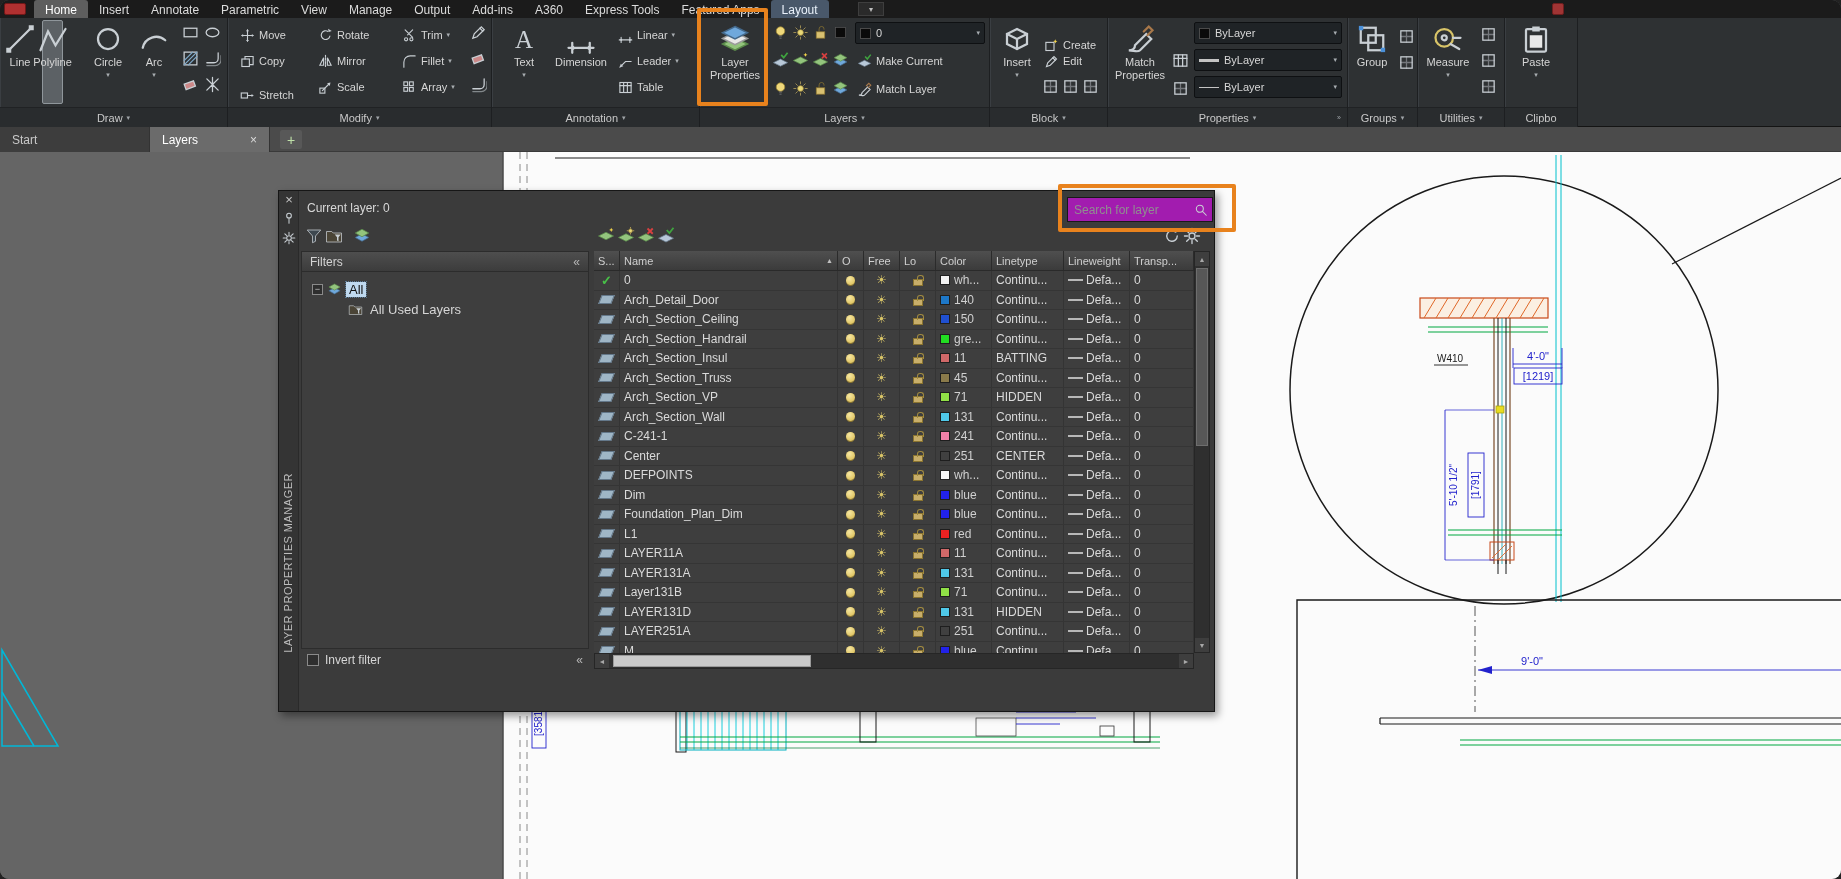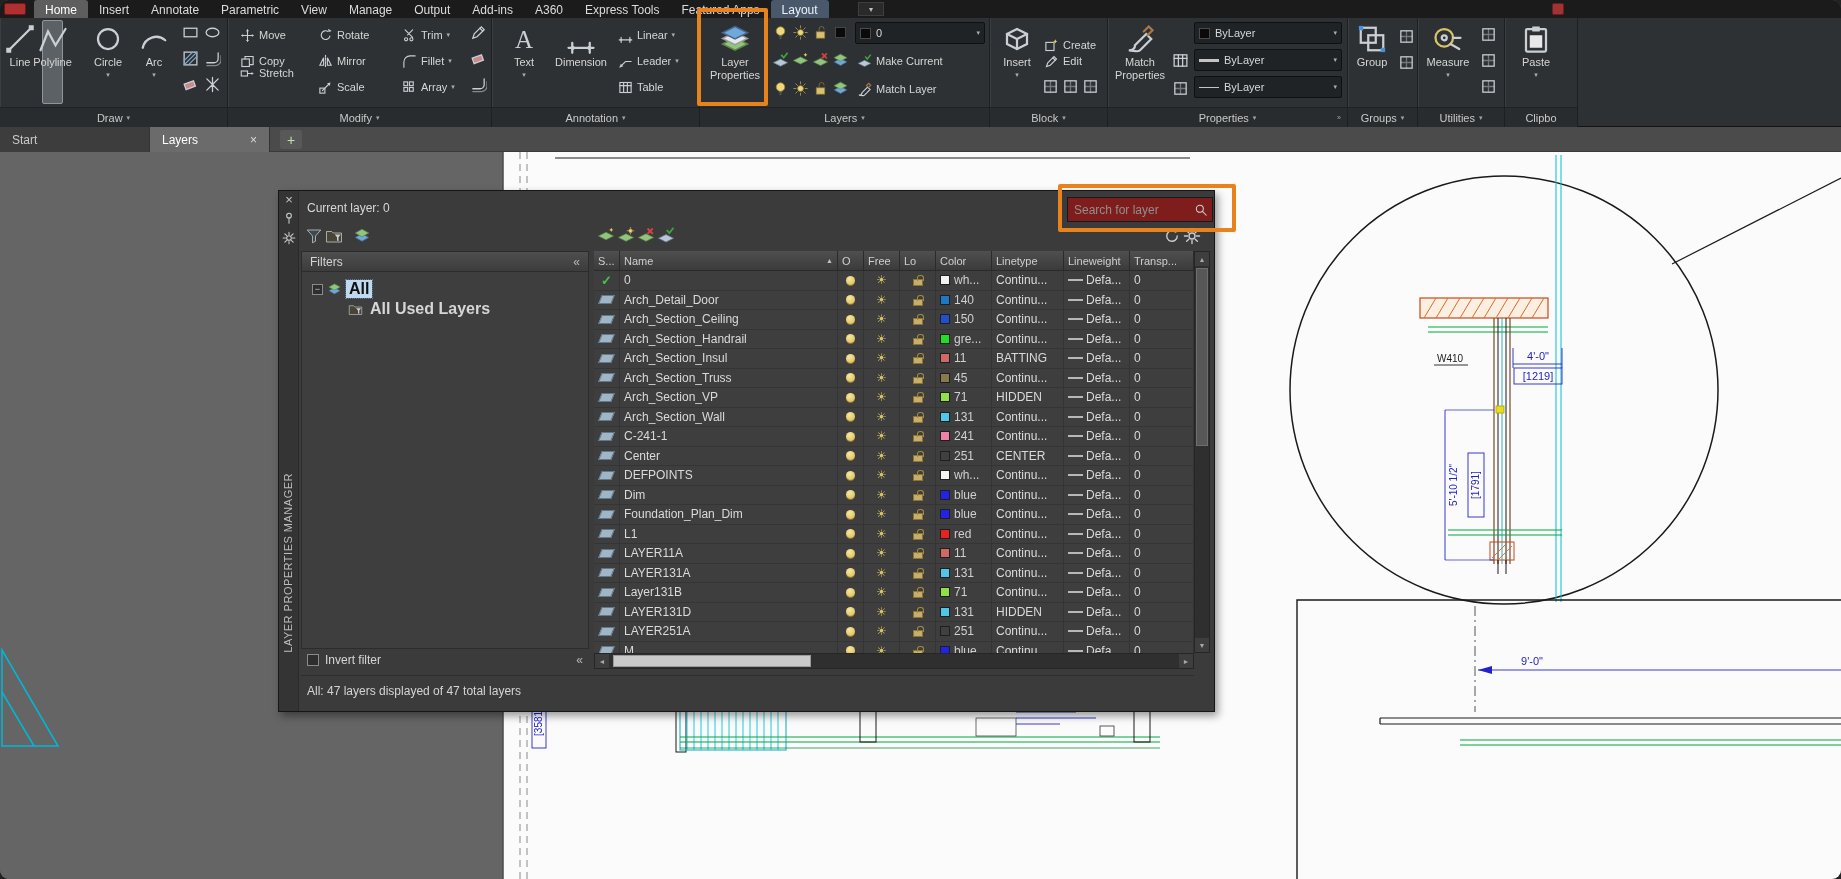--- a/index.html
+++ b/index.html
@@ -64,40 +64,40 @@
   
   .palette{position:absolute;left:278px;top:190px;width:937px;height:522px;background:#3B3B3B;border:1px solid #161616;
            box-shadow:3px 4px 8px rgba(0,0,0,.4);z-index:10;font-size:12px;}
   .pstrip{position:absolute;left:0;top:0;width:20px;height:100%;background:#343434;border-right:1px solid #2A2A2A;}
   .pclose{position:absolute;left:3px;top:2px;width:14px;height:14px;color:#C8C8C8;font-size:13px;line-height:14px;text-align:center;cursor:default;}
   .pico{position:absolute;left:3px;width:14px;height:14px;}
   .pico svg{width:100%;height:100%;}
   .vtitle{position:absolute;left:3px;top:282px;writing-mode:vertical-rl;transform:rotate(180deg);font-size:11px;
           letter-spacing:.5px;color:#BDBDBD;white-space:nowrap;}
   .pal-header{position:absolute;left:28px;top:10px;font-size:12px;color:#D8D8D8;}
-  .searchbox{position:absolute;left:788px;top:6px;width:146px;height:25px;background:#7f1d1d;border:1px solid #191919;
+  .searchbox{position:absolute;left:788px;top:6px;width:146px;height:25px;background:#a21caf;border:1px solid #191919;
              display:flex;align-items:center;padding:0 4px;}
   .searchbox input{flex:1;min-width:0;background:transparent;border:none;outline:none;color:#C8C8C8;font-size:12px;
                    font-family:"Liberation Sans",sans-serif;}
   .searchbox input::placeholder{color:#8F8F8F;}
   .sbicon{width:14px;height:14px;flex:none;}
   .sbicon svg{width:100%;height:100%;}
   .ptool{position:absolute;width:18px;height:18px;top:36px;cursor:default;}
   .ptool svg{width:100%;height:100%;}
 
   .filters{position:absolute;left:22px;top:60px;width:288px;height:398px;background:#3E3E3E;border:1px solid #2C2C2C;}
   .fhead{position:absolute;left:0;top:0;width:100%;height:20px;background:linear-gradient(#4E4E4E,#3C3C3C);
          display:flex;align-items:center;padding:0 8px;font-size:12px;color:#D4D4D4;border-bottom:1px solid #2C2C2C;}
   .fcollapse{margin-left:auto;font-size:12px;color:#B8B8B8;cursor:default;}
   .titem{position:absolute;display:flex;align-items:center;gap:4px;height:18px;}
   .texp{width:11px;height:11px;border:1px solid #8A8A8A;background:#2E2E2E;color:#C8C8C8;font-size:9px;line-height:9px;
         text-align:center;flex:none;cursor:default;}
   .ticon{width:15px;height:15px;flex:none;}
   .ticon svg{width:100%;height:100%;}
-  .tlabel{font-size:16px;color:#D6D6D6;padding:0 3px;white-space:nowrap;font-weight:bold;}
+  .tlabel{font-size:13px;color:#D6D6D6;padding:0 3px;white-space:nowrap;}
   .tlabel.selct{background:#BFD9EF;color:#101010;outline:1px dotted #5A7A96;}
 
   .invertrow{position:absolute;left:22px;top:458px;width:288px;height:22px;display:flex;align-items:center;gap:6px;padding:0 6px;}
   .cb{width:12px;height:12px;background:#2E2E2E;border:1px solid #8A8A8A;flex:none;cursor:default;}
   .invlabel{font-size:12px;color:#D6D6D6;}
   .invcollapse{margin-left:auto;font-size:12px;color:#B8B8B8;}
 
   .grid{position:absolute;left:315px;top:60px;width:600px;height:418px;}
   .ghead{position:absolute;left:0;top:0;width:600px;height:20px;background:linear-gradient(#4F4F4F,#3B3B3B);
          display:flex;border-bottom:1px solid #2A2A2A;}
@@ -269,21 +269,21 @@
                 </svg></span>
             <span class="slabel">Mirror</span>
           </div>
           <div class="smbtn" style="left:172px;top:32px;width:70px">
             <span class="sico"><svg viewBox="0 0 24 24" fill="none" stroke="#C9CFD4" stroke-width="1.8" stroke-linecap="round">
                   <path d="M3 21v-8A10 10 0 0 1 13 3h8"></path>
                 </svg></span>
             <span class="slabel">Fillet</span>
             <span class="sdv">▾</span>
           </div>
-          <div class="smbtn" style="left:10px;top:44px;width:74px">
+          <div class="smbtn" style="left:10px;top:66px;width:74px">
             <span class="sico"><svg viewBox="0 0 24 24" fill="none" stroke="#C9CFD4" stroke-width="1.8" stroke-linecap="round">
                   <rect x="2" y="8" width="10" height="8"></rect>
                   <path d="M12 12h7"></path>
                   <path d="M22 12l-3.5-2.5v5z" fill="#C9CFD4" stroke="none"></path>
                 </svg></span>
             <span class="slabel">Stretch</span>
           </div>
           <div class="smbtn" style="left:88px;top:58px;width:80px">
             <span class="sico"><svg viewBox="0 0 24 24" fill="none" stroke="#C9CFD4" stroke-width="1.8" stroke-linecap="round">
                   <rect x="3" y="13" width="8" height="8"></rect>
@@ -1378,21 +1378,18 @@
     <div class="hscroll">
       <div class="sarr" style="left:0;top:0">
           <span>◄</span>
         </div>
       <div class="hthumb"></div>
       <div class="sarr" style="right:0;top:0">
           <span>►</span>
         </div>
     </div>
 
-    <div class="statusrow">
-      <span>All: 47 layers displayed of 47 total layers</span>
-    </div>
   </div>
 
   <div class="obox obox1"></div>
   <div class="obox obox2"></div>
 
 </div>
 
 </body></html>

